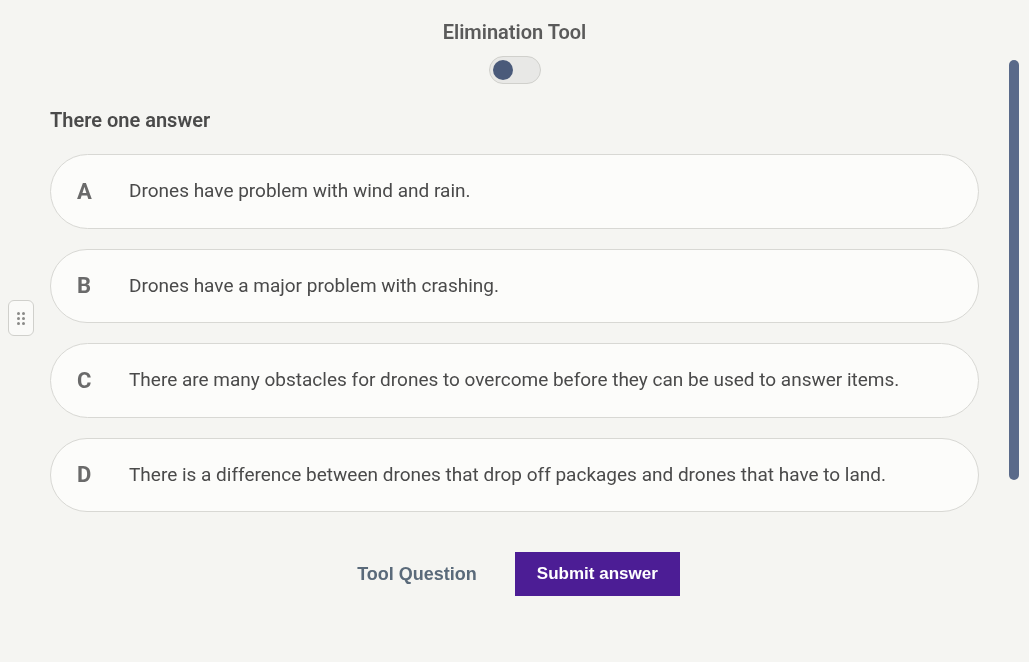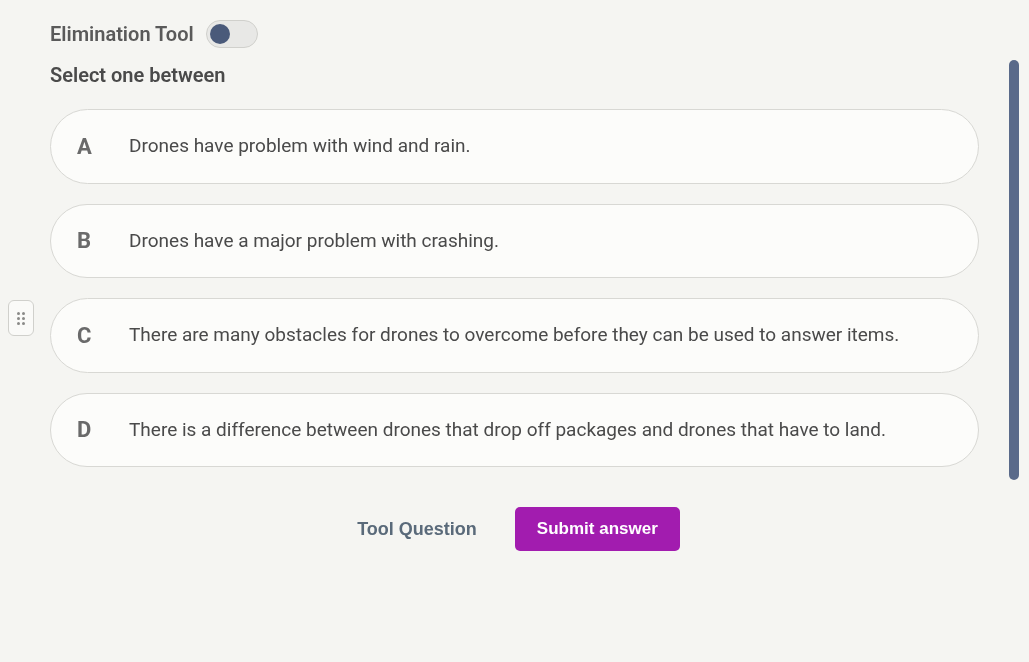--- a/index.html
+++ b/index.html
@@ -15,21 +15,22 @@
       position: relative;
       overflow: hidden;
     }
     .content {
       padding: 20px 50px 0 50px;
     }
     .elim-row {
       display: flex;
       align-items: center;
       gap: 12px;
-      margin-bottom: 15px;
+      margin-bottom: 24px;
+      flex-direction: column;
     }
     .elim-label {
       font-size: 20px;
       font-weight: 600;
       color: #5a5a5a;
     }
     .toggle {
       width: 52px;
       height: 28px;
       background: #e8e8e6;
@@ -92,23 +93,23 @@
     .next-btn {
       background: transparent;
       border: none;
       font-size: 18px;
       font-weight: 600;
       color: #5a6a7a;
       cursor: pointer;
       padding: 10px 8px;
     }
     .submit-btn {
-      background: #a21caf;
+      background: #4c1d95;
       border: none;
-      border-radius: 5px;
+      border-radius: 0;
       color: #ffffff;
       font-size: 17px;
       font-weight: 600;
       padding: 12px 22px;
       cursor: pointer;
     }
     .side-handle {
       position: absolute;
       left: 8px;
       top: 300px;
@@ -148,21 +149,21 @@
 <body>
 
 <div class="content">
   <div class="elim-row">
     <span class="elim-label">Elimination Tool</span>
     <div class="toggle">
       <div class="toggle-knob"></div>
     </div>
   </div>
 
-  <div class="instruction">Select one between</div>
+  <div class="instruction">There one answer</div>
 
   <div class="options">
     <div class="option">
       <span class="option-letter">A</span>
       <span class="option-text">Drones have problem with wind and rain.</span>
     </div>
     <div class="option">
       <span class="option-letter">B</span>
       <span class="option-text">Drones have a major problem with crashing.</span>
     </div>

